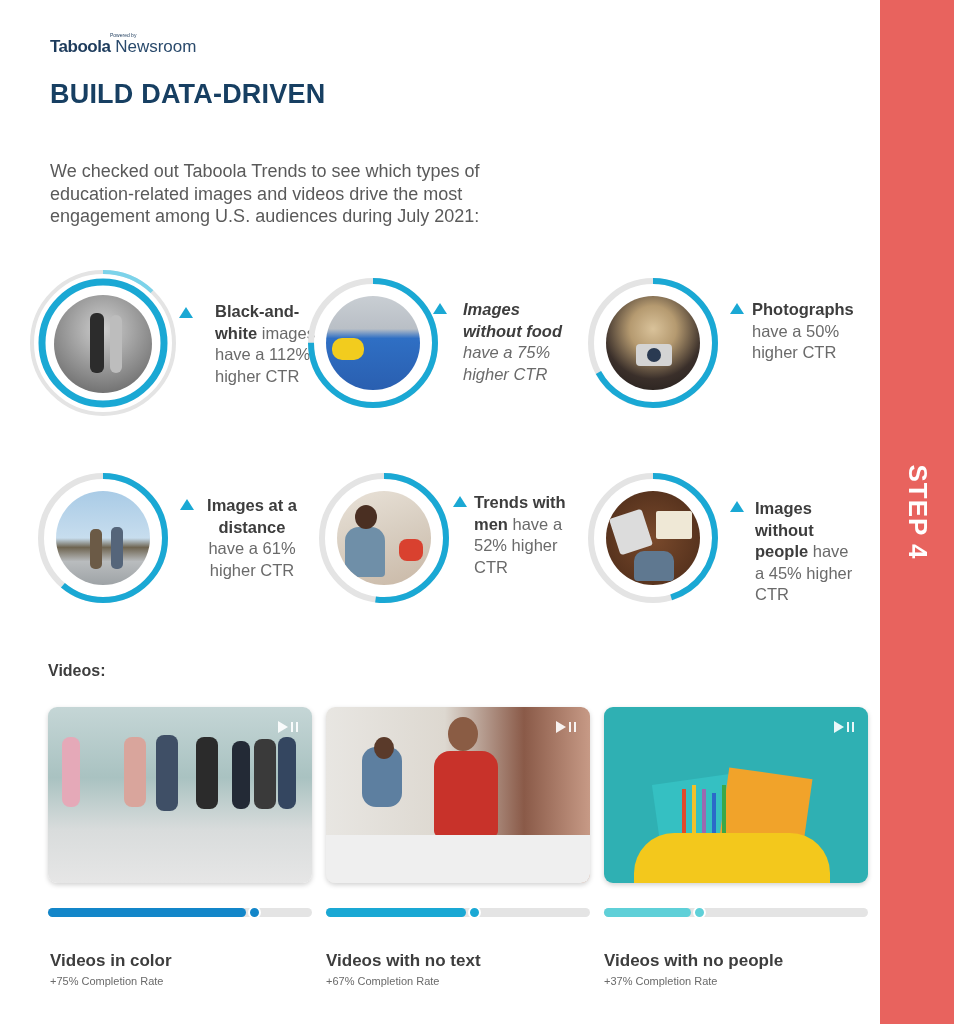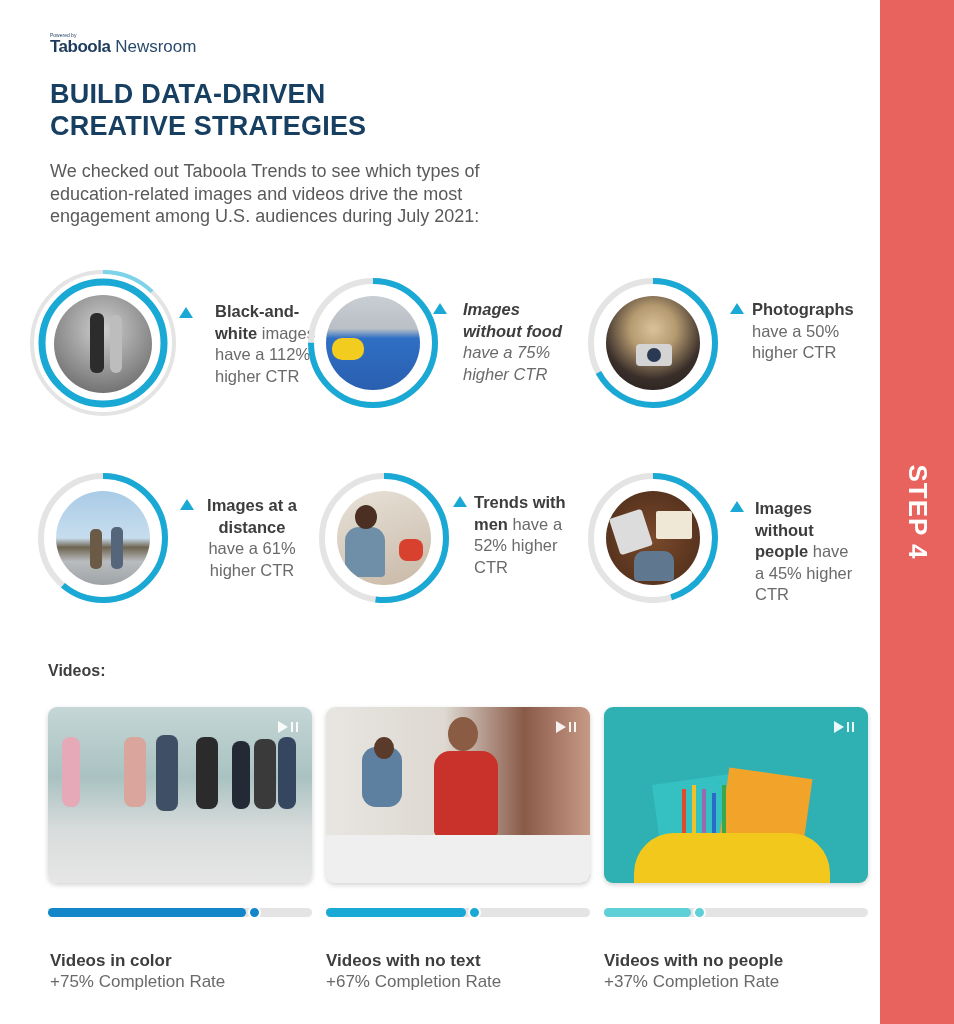--- a/index.html
+++ b/index.html
@@ -1,19 +1,19 @@
 <!DOCTYPE html>
 <html><head>
 <meta charset="utf-8">
 <style>
   * { box-sizing: border-box; margin: 0; padding: 0; }
   html, body { width: 954px; height: 1024px; background: #ffffff; overflow: hidden; }
   body { font-family: "Liberation Sans", sans-serif; position: relative; color: #444; }
 
-  .logo { position: absolute; left: 50px; top: 32px; }
+  .logo { position: absolute; left: 50px; top: 32px; text-align: center; }
   .logo .powered { font-size: 5px; color: #1d3b5c; display: block; line-height: 6px; }
   .logo .brand { font-size: 17px; color: #1d3b5c; line-height: 18px; white-space: nowrap; }
   .logo .brand b { font-weight: 900; letter-spacing: -0.5px; }
   .logo .brand span.news { font-weight: 400; color: #2a4a6c; }
 
   .title { position: absolute; left: 50px; top: 78px; width: 420px; color: #173f62;
     font-size: 27px; font-weight: 700; line-height: 32px; letter-spacing: 0.2px; }
   .intro { position: absolute; left: 50px; top: 160px; width: 470px; font-size: 18px;
     line-height: 22.5px; color: #5a5a5a; }
 
@@ -35,37 +35,36 @@
   .vcard .pause { width: 7px; height: 10px; border-left: 2.5px solid rgba(255,255,255,0.9);
     border-right: 2.5px solid rgba(255,255,255,0.9); }
 
   .bar { position: absolute; top: 907px; width: 264px; height: 11px; }
   .bar .track { position: absolute; left: 0; top: 1px; height: 9px; width: 100%; background: #e4e4e4; border-radius: 5px; }
   .bar .fill { position: absolute; left: 0; top: 1px; height: 9px; border-radius: 5px; }
   .bar .knob { position: absolute; top: -1px; width: 13px; height: 13px; border-radius: 50%; border: 2.5px solid #fff; }
 
   .vlabel { position: absolute; top: 950px; }
   .vlabel .t { font-size: 17px; font-weight: 700; color: #3d3d3d; line-height: 21px; }
-  .vlabel .s { font-size: 17px; color: #6a6a6a; line-height: 21px; }
+  .vlabel .s { font-size: 11px; color: #6a6a6a; line-height: 21px; }
 
   .step-band { position: absolute; left: 880px; top: 0; width: 74px; height: 1024px; background: #e8635e; }
   .step-text { position: absolute; left: 917px; top: 512px; transform: translate(-50%, -50%) rotate(90deg);
     color: #fff; font-size: 26px; font-weight: 700; letter-spacing: 1px; white-space: nowrap; }
 </style>
 </head>
 <body>
 
 <div class="logo">
   <span class="powered">Powered by</span>
   <div class="brand"><b>Taboola</b> <span class="news">Newsroom</span></div>
 </div>
 
 <div class="title">
   <div>BUILD DATA-DRIVEN</div>
-  <div>CREATIVE STRATEGIES</div>
 </div>
 
 <p class="intro">We checked out Taboola Trends to see which types of education-related images and videos drive the most engagement among U.S. audiences during July 2021:</p>
 
 <div class="stat" style="left:28px;top:268px;width:280px;height:150px;">
   <svg class="ring" width="150" height="150">
     <circle cx="75" cy="75" r="71" fill="none" stroke="#e4e4e4" stroke-width="4"></circle>
     <circle cx="75" cy="75" r="71" fill="none" stroke="#7cd3ea" stroke-width="4" stroke-dasharray="54 500" transform="rotate(-90 75 75)"></circle>
     <circle cx="75" cy="75" r="61" fill="none" stroke="#1aa8d4" stroke-width="7"></circle>
   </svg>

